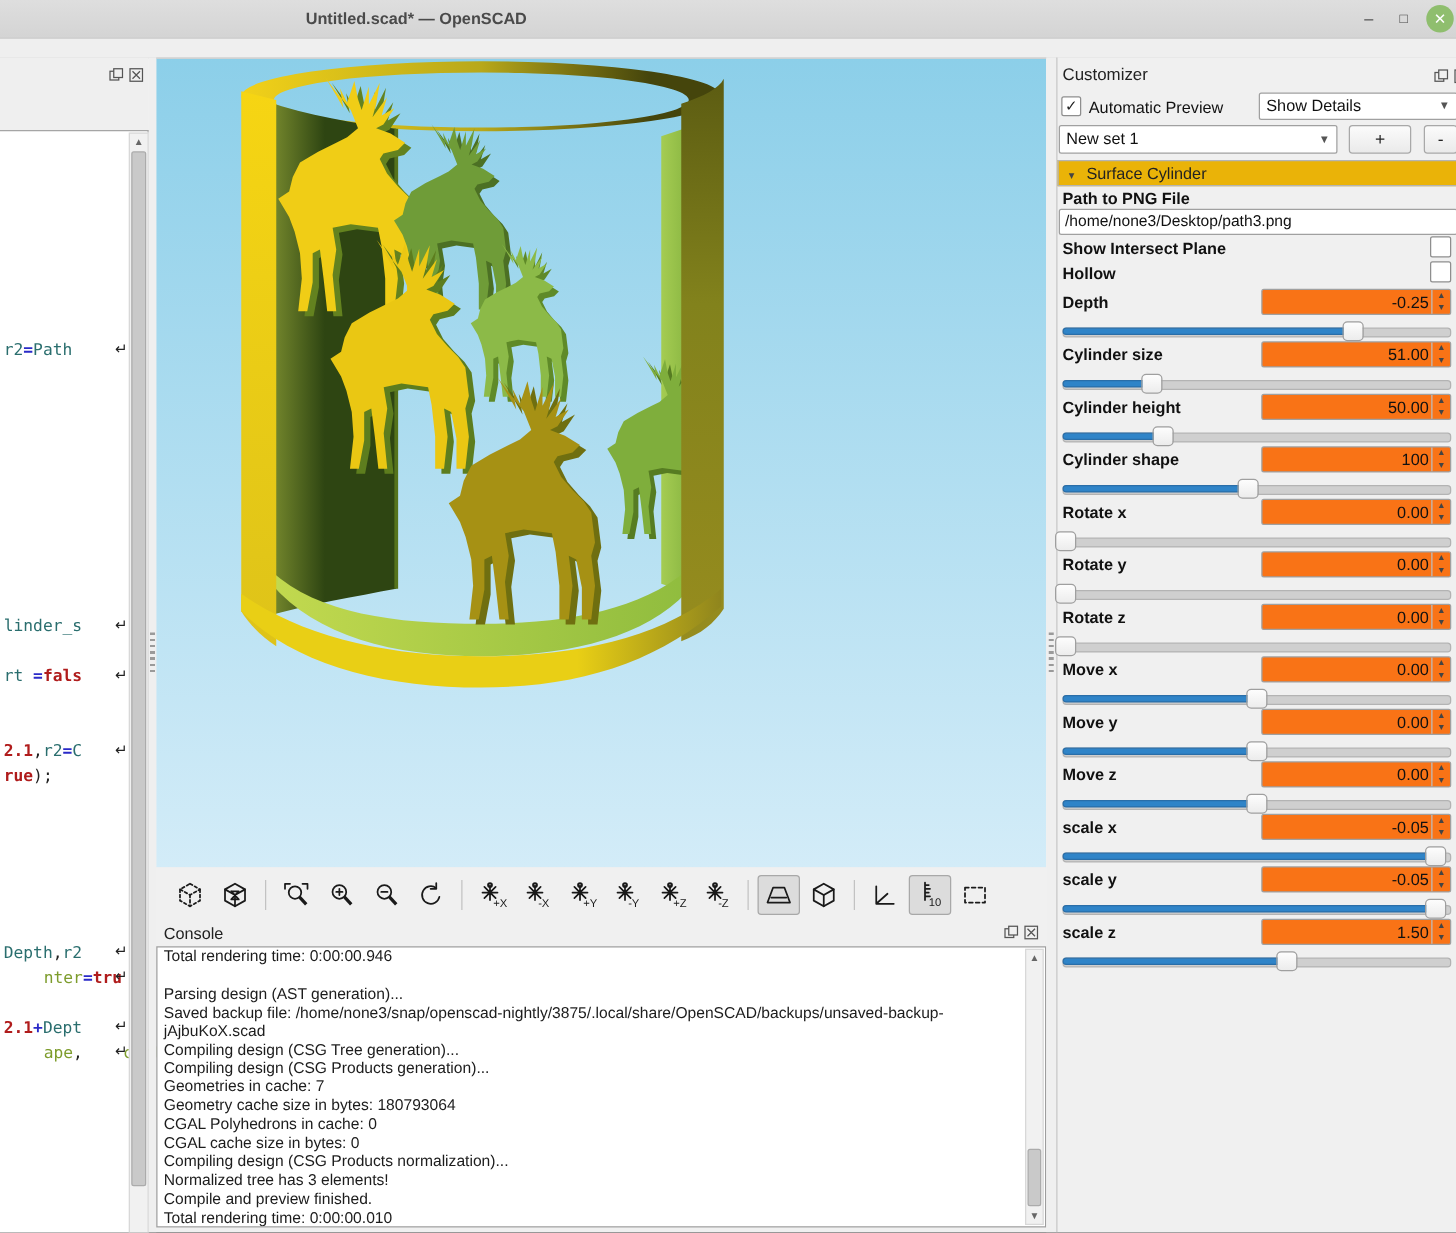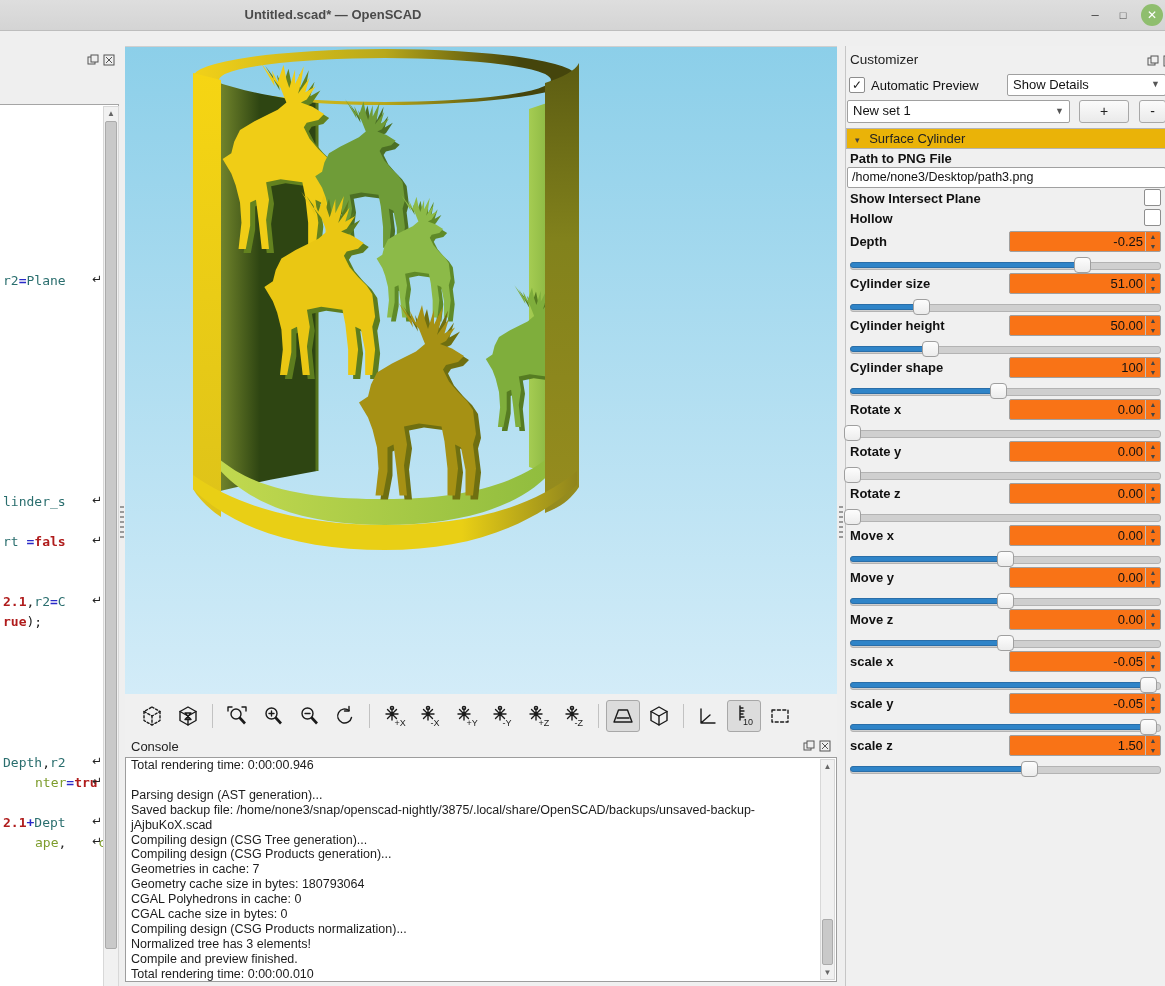--- a/index.html
+++ b/index.html
@@ -112,21 +112,21 @@
           </svg>
       </div>
       <div class="dock-btn">
         <svg width="12" height="12" viewBox="0 0 12 12">
             <rect x="1" y="1" width="10" height="10" fill="none" stroke="#555"></rect>
             <path d="M3,3 9,9 M9,3 3,9" stroke="#555"></path>
           </svg>
       </div>
     </div>
     <div class="editor-content" id="editor-lines">
-        <div class="code-line" style="top: 167px;"><span class="seg-teal">r2</span><span class="seg-blue">=</span><span class="seg-teal">Plane</span><span class="wrap-mark">↵</span></div>
+        <div class="code-line" style="top: 167px;"><span class="seg-teal">r2</span><span class="seg-blue">=</span><span class="seg-teal">Path</span><span class="wrap-mark">↵</span></div>
         <div class="code-line" style="top: 388px;"><span class="seg-teal">linder_s</span><span class="wrap-mark">↵</span></div>
         <div class="code-line" style="top: 428px;"><span class="seg-teal">rt </span><span class="seg-blue">=</span><span class="seg-red">fals</span><span class="wrap-mark">↵</span></div>
         <div class="code-line" style="top: 488px;"><span class="seg-red">2.1</span><span class="seg-plain">,</span><span class="seg-teal">r2</span><span class="seg-blue">=</span><span class="seg-teal">C</span><span class="wrap-mark">↵</span></div>
         <div class="code-line" style="top: 508px;"><span class="seg-red">rue</span><span class="seg-plain">);</span></div>
         <div class="code-line" style="top: 649px;"><span class="seg-teal">Depth</span><span class="seg-plain">,</span><span class="seg-teal">r2</span><span class="wrap-mark">↵</span></div>
         <div class="code-line" style="top: 669px;"><span class="seg-green">nter</span><span class="seg-blue">=</span><span class="seg-red">tru</span><span class="wrap-mark">↵</span></div>
         <div class="code-line" style="top: 709px;"><span class="seg-red">2.1</span><span class="seg-blue">+</span><span class="seg-teal">Dept</span><span class="wrap-mark">↵</span></div>
         <div class="code-line" style="top: 729px;"><span class="seg-green">ape</span><span class="seg-plain">,</span><span class="seg-green">cent</span><span class="wrap-mark">↵</span></div>
       </div>
 

